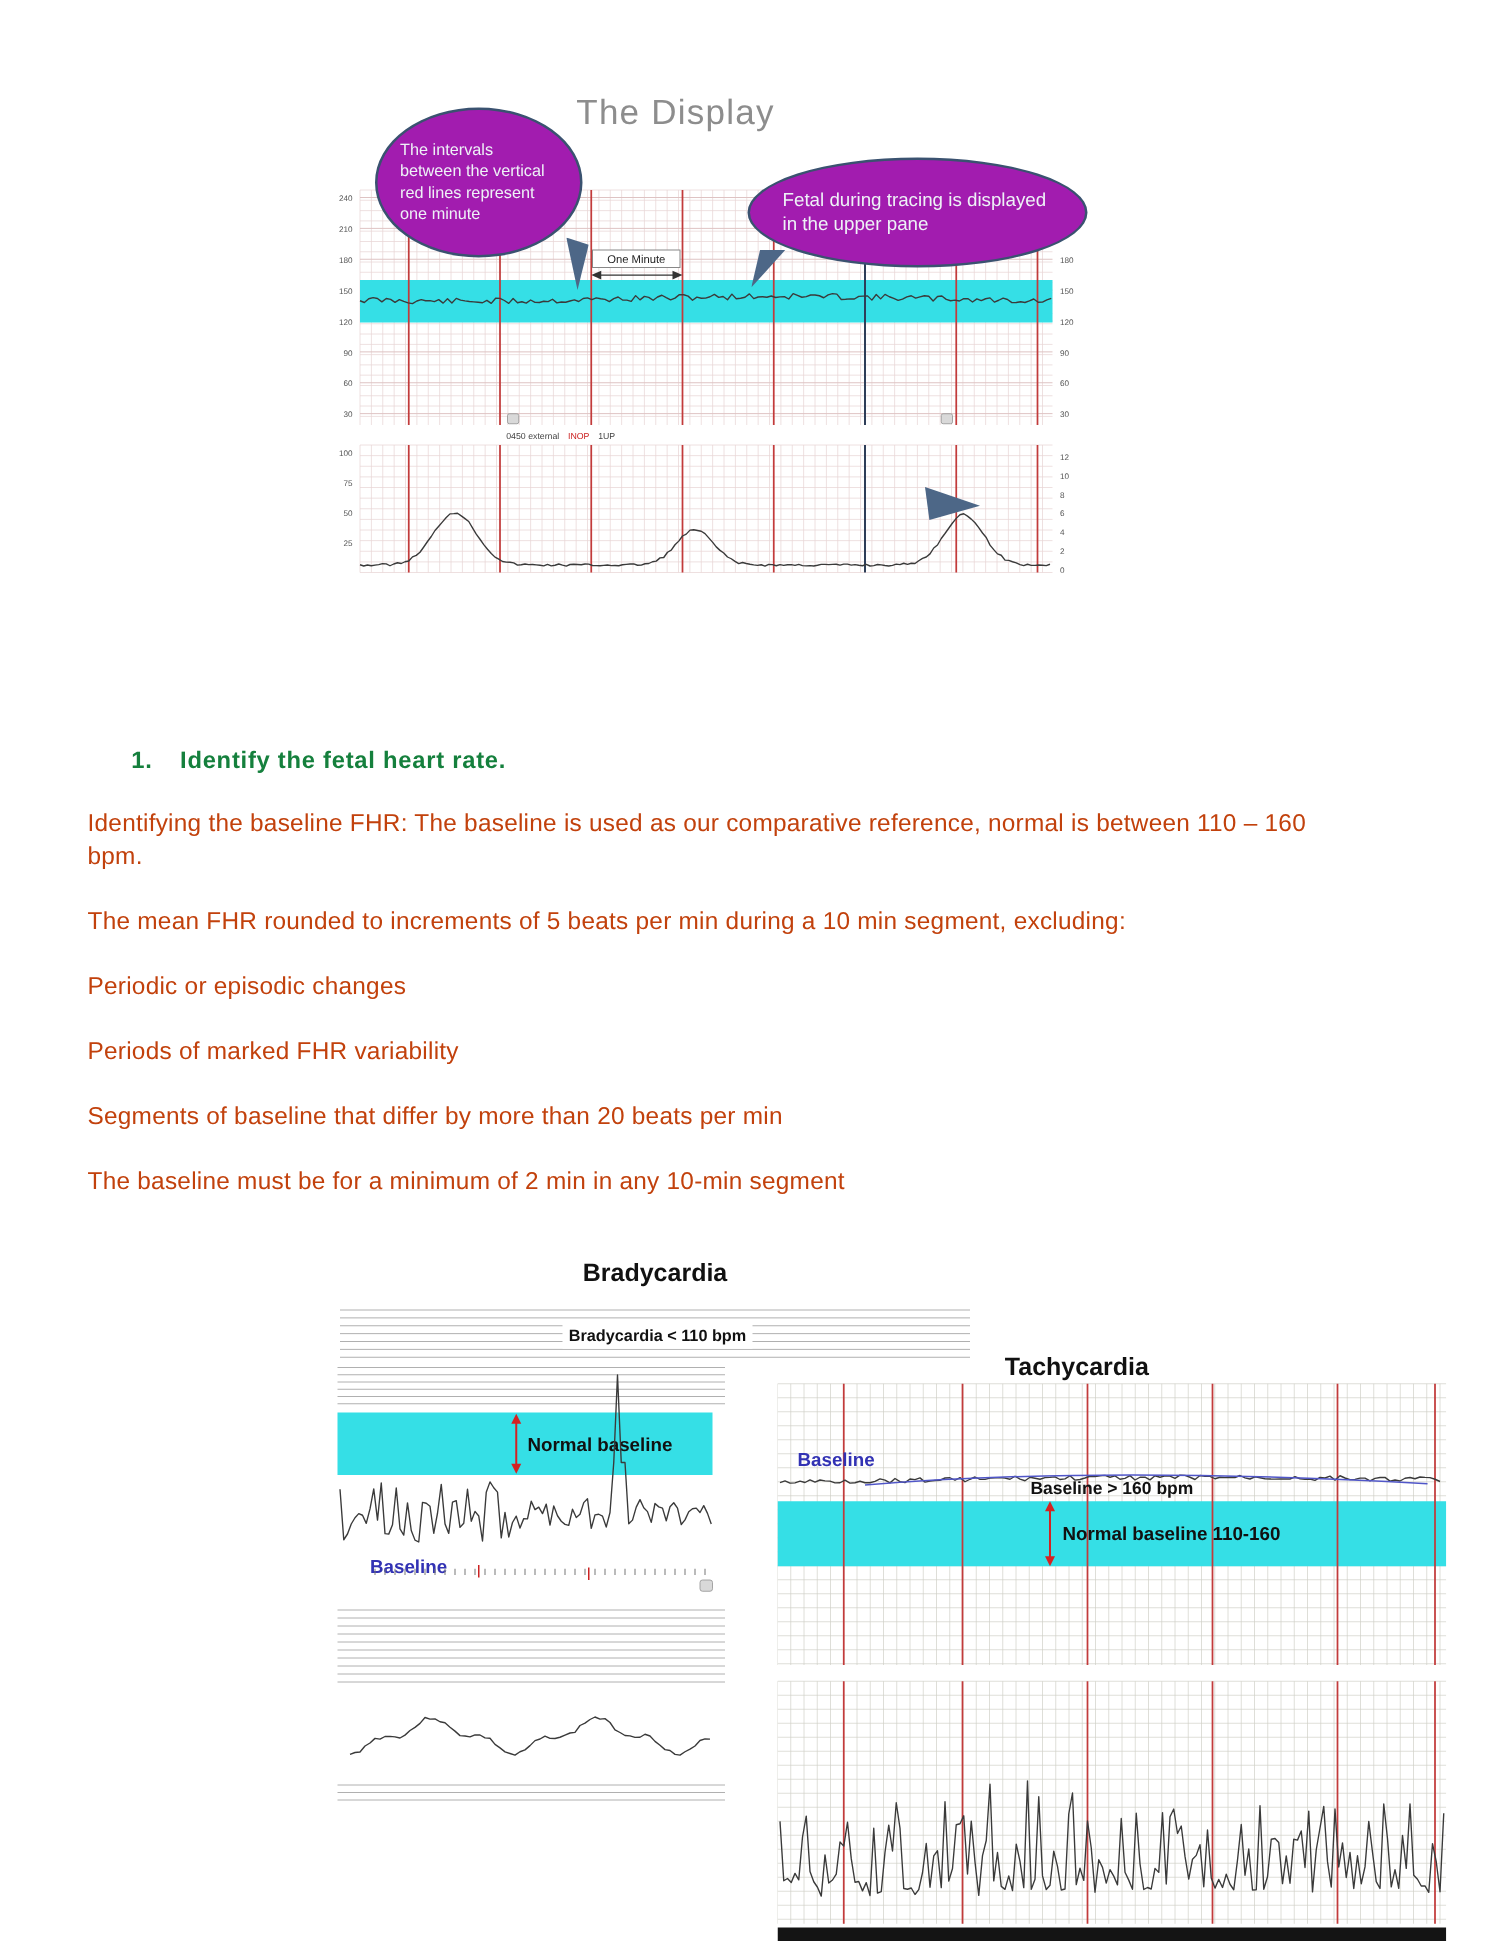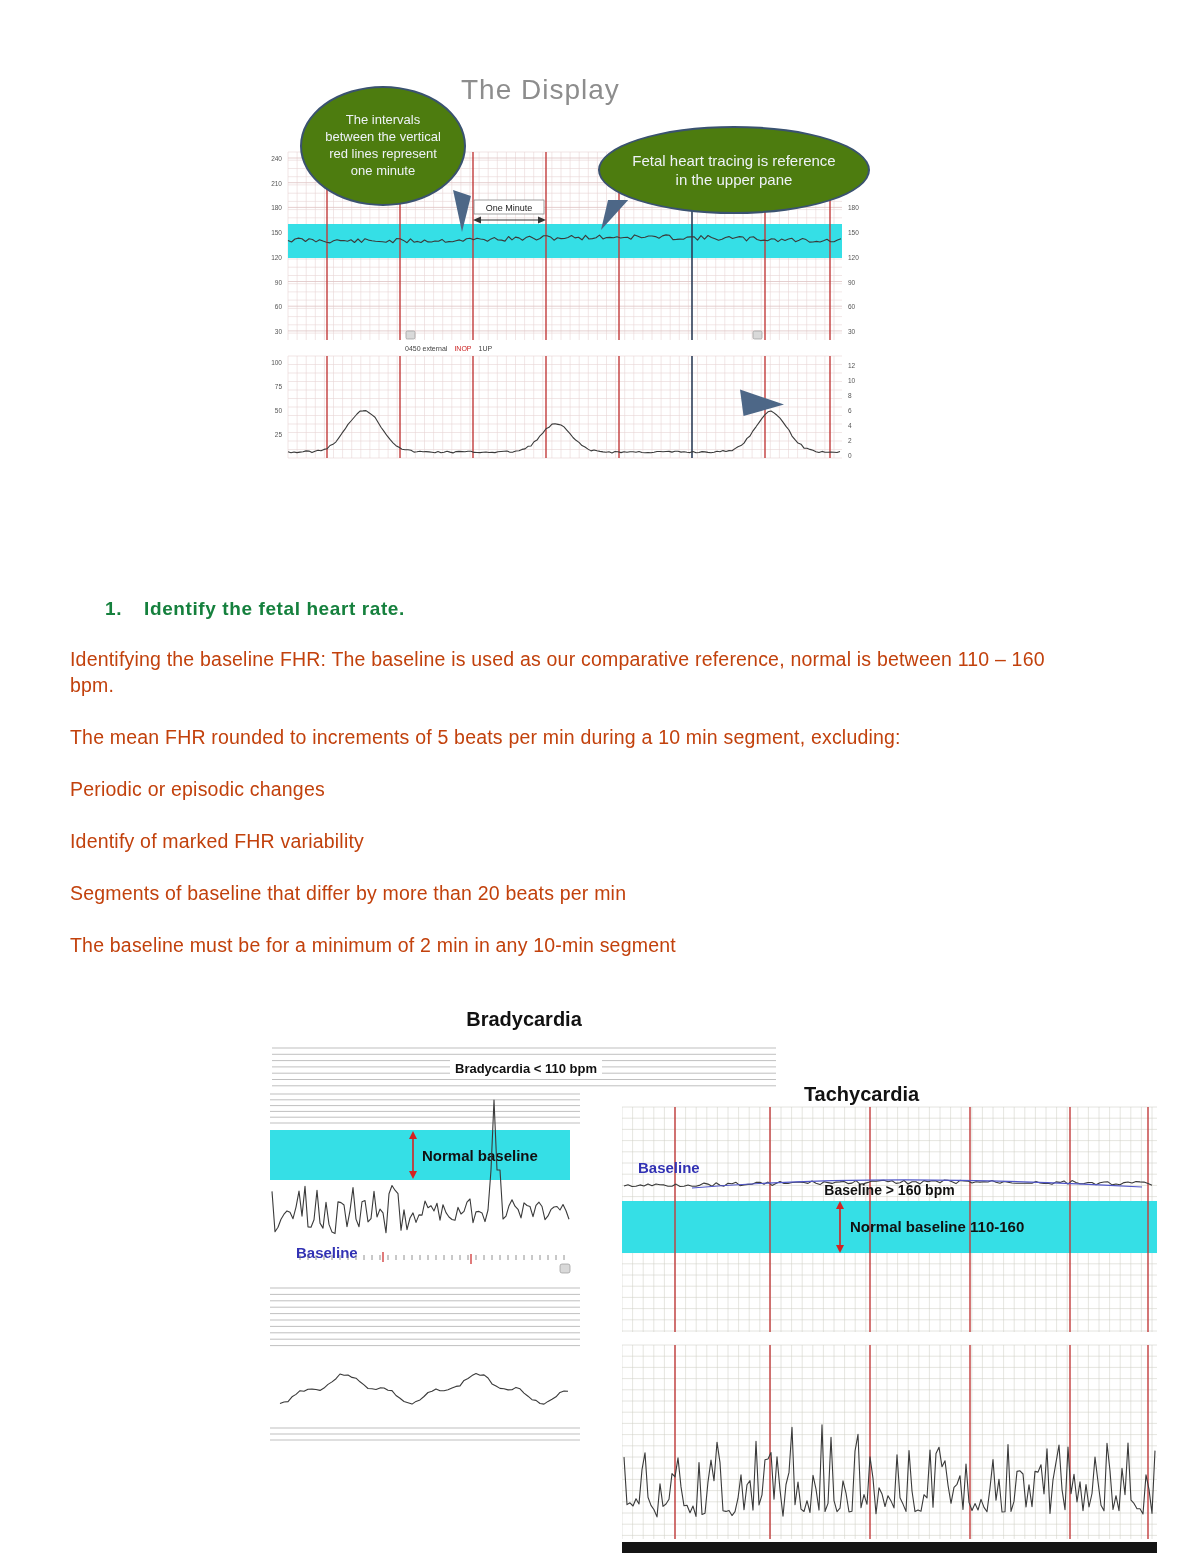--- a/index.html
+++ b/index.html
@@ -1,18 +1,18 @@
 <!DOCTYPE html>
 <html><head>
 <meta charset="utf-8">
 <style>
   html,body{margin:0;padding:0;background:#fff;}
   .page{position:relative;width:1200px;height:1553px;background:#fff;font-family:"Liberation Sans",sans-serif;overflow:hidden;}
   .display-title{position:absolute;left:461px;top:74px;font-size:28px;color:#8d8d8d;letter-spacing:1px;z-index:6;}
-  .bubble{position:absolute;background:#4d7c0f;border:2px solid #3a5270;border-radius:50%;color:#eef2f7;display:flex;align-items:center;justify-content:center;text-align:center;z-index:5;box-sizing:border-box;line-height:1.3;}
+  .bubble{position:absolute;background:#a21caf;border:2px solid #3a5270;border-radius:50%;color:#eef2f7;display:flex;align-items:center;justify-content:center;z-index:5;box-sizing:border-box;line-height:1.3;}
   .tail{position:absolute;background:#4d6787;z-index:4;}
   #bubble-intervals{left:300px;top:86px;width:166px;height:120px;font-size:13px;padding:10px 18px;}
   #bubble-upper{left:598px;top:126px;width:272px;height:88px;font-size:15px;padding:8px 26px;}
   #bubble-lower{left:567px;top:330px;width:182px;height:96px;font-size:14px;padding:8px 20px;}
   #tail-1{left:448px;top:190px;width:28px;height:42px;clip-path:polygon(18% 0,82% 14%,50% 100%);}
   #tail-2{left:601px;top:200px;width:32px;height:30px;clip-path:polygon(22% 0,85% 0,0 100%);}
   #tail-3{left:740px;top:386px;width:44px;height:30px;clip-path:polygon(0 12%,100% 62%,8% 100%);}
   .heading{position:absolute;left:105px;top:598px;font-size:19px;font-weight:bold;color:#15803d;letter-spacing:0.6px;}
   .heading .num{margin-right:22px;}
   .content{position:absolute;left:70px;top:646px;width:1010px;font-size:19.5px;color:#c2410c;letter-spacing:0.2px;}
@@ -288,33 +288,33 @@
     <rect class="marker-icon" x="501" y="185" width="9" height="8" rx="1.5"></rect>
     <g class="status">
       <text x="153" y="205"><tspan fill="#444">0450  external</tspan><tspan fill="#c22" dx="7">INOP</tspan><tspan fill="#444" dx="7">1UP</tspan></text>
     </g>
   </svg>
 
   <div class="bubble" id="bubble-intervals">
       <span>The intervals between the vertical red lines represent one minute</span>
     </div>
   <div class="bubble" id="bubble-upper">
-      <span>Fetal heart tracing is reference in the upper pane</span>
+      <span>Fetal during tracing is displayed in the upper pane</span>
     </div>
   <div class="tail" id="tail-1"></div>
   <div class="tail" id="tail-2"></div>
   <div class="tail" id="tail-3"></div>
 
   <div class="heading"><span class="num">1.</span><span>Identify the fetal heart rate.</span></div>
 
   <div class="content">
     <p>Identifying the baseline FHR: The baseline is used as our comparative reference, normal is between 110 – 160 bpm.</p>
     <p>The mean FHR rounded to increments of 5 beats per min during a 10 min segment, excluding:</p>
     <p>Periodic or episodic changes</p>
-    <p>Identify of marked FHR variability</p>
+    <p>Periods of marked FHR variability</p>
     <p>Segments of baseline that differ by more than 20 beats per min</p>
     <p>The baseline must be for a minimum of 2 min in any 10-min segment</p>
   </div>
 
   <div class="fig-title" id="brady-title">Bradycardia</div>
   <svg id="brady-svg" style="left:268px;top:1042px" width="512" height="402" viewBox="0 0 512 402">
     <g id="brady-a" class="rules">
         <line x1="4" y1="6.0" x2="508" y2="6.0"></line>
         <line x1="4" y1="12.3" x2="508" y2="12.3"></line>
         <line x1="4" y1="18.6" x2="508" y2="18.6"></line>

